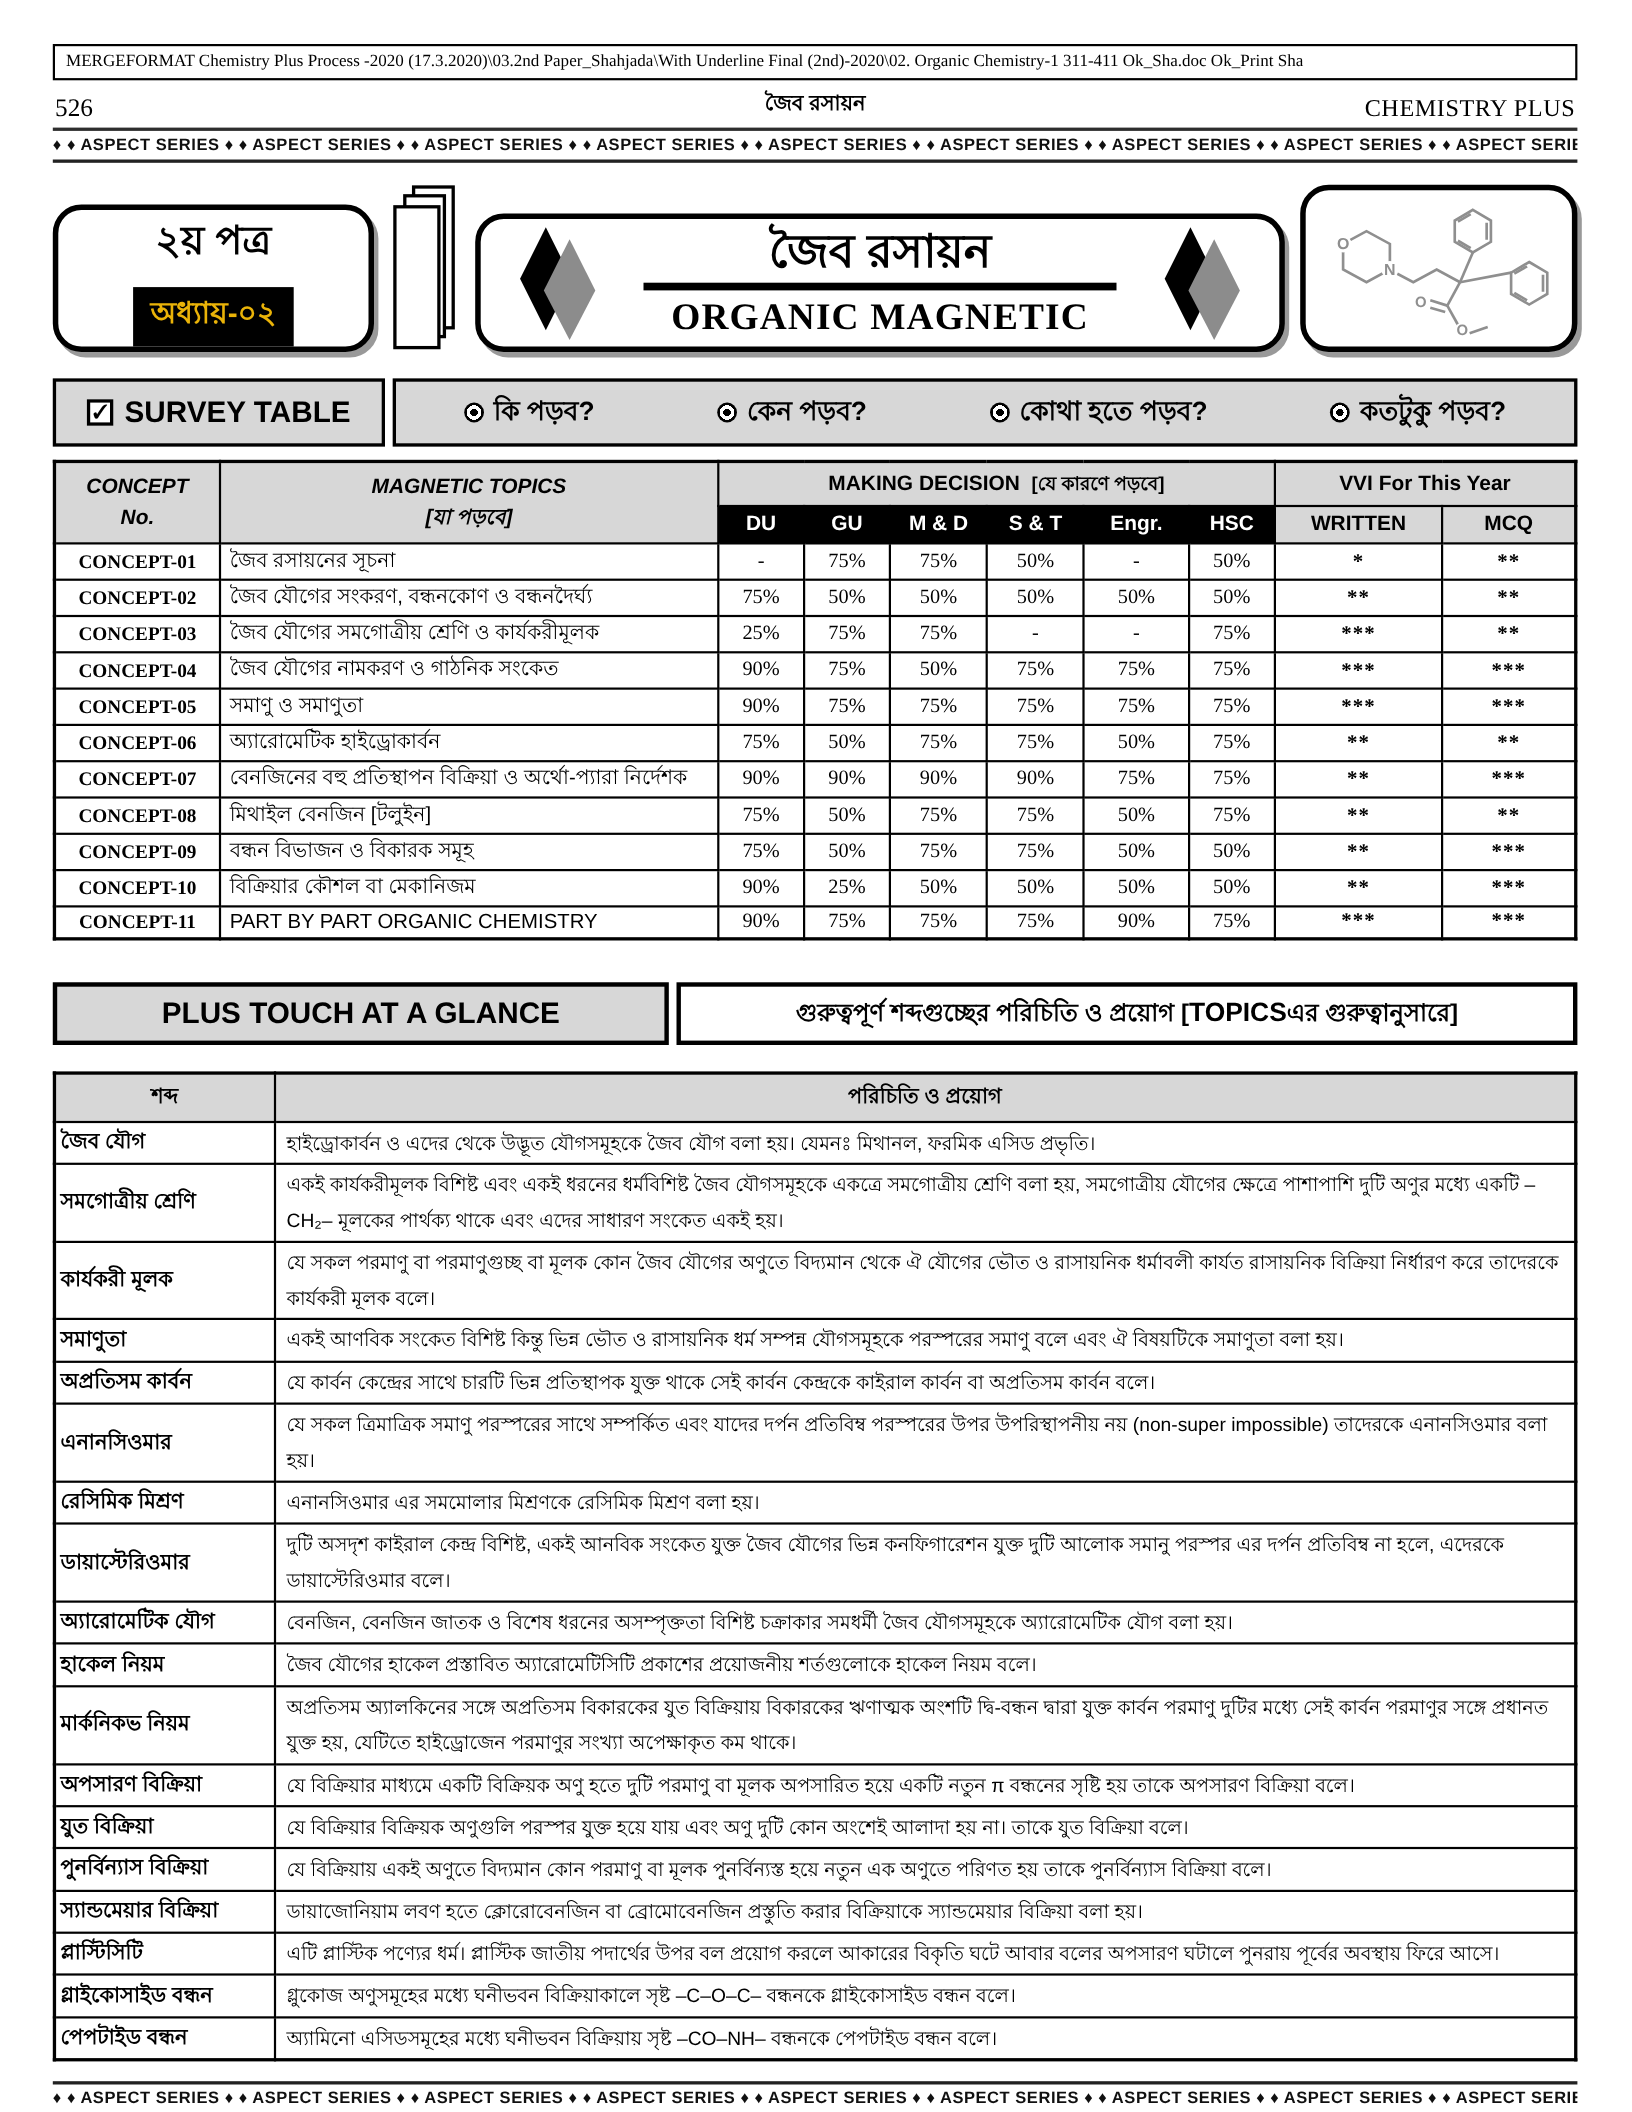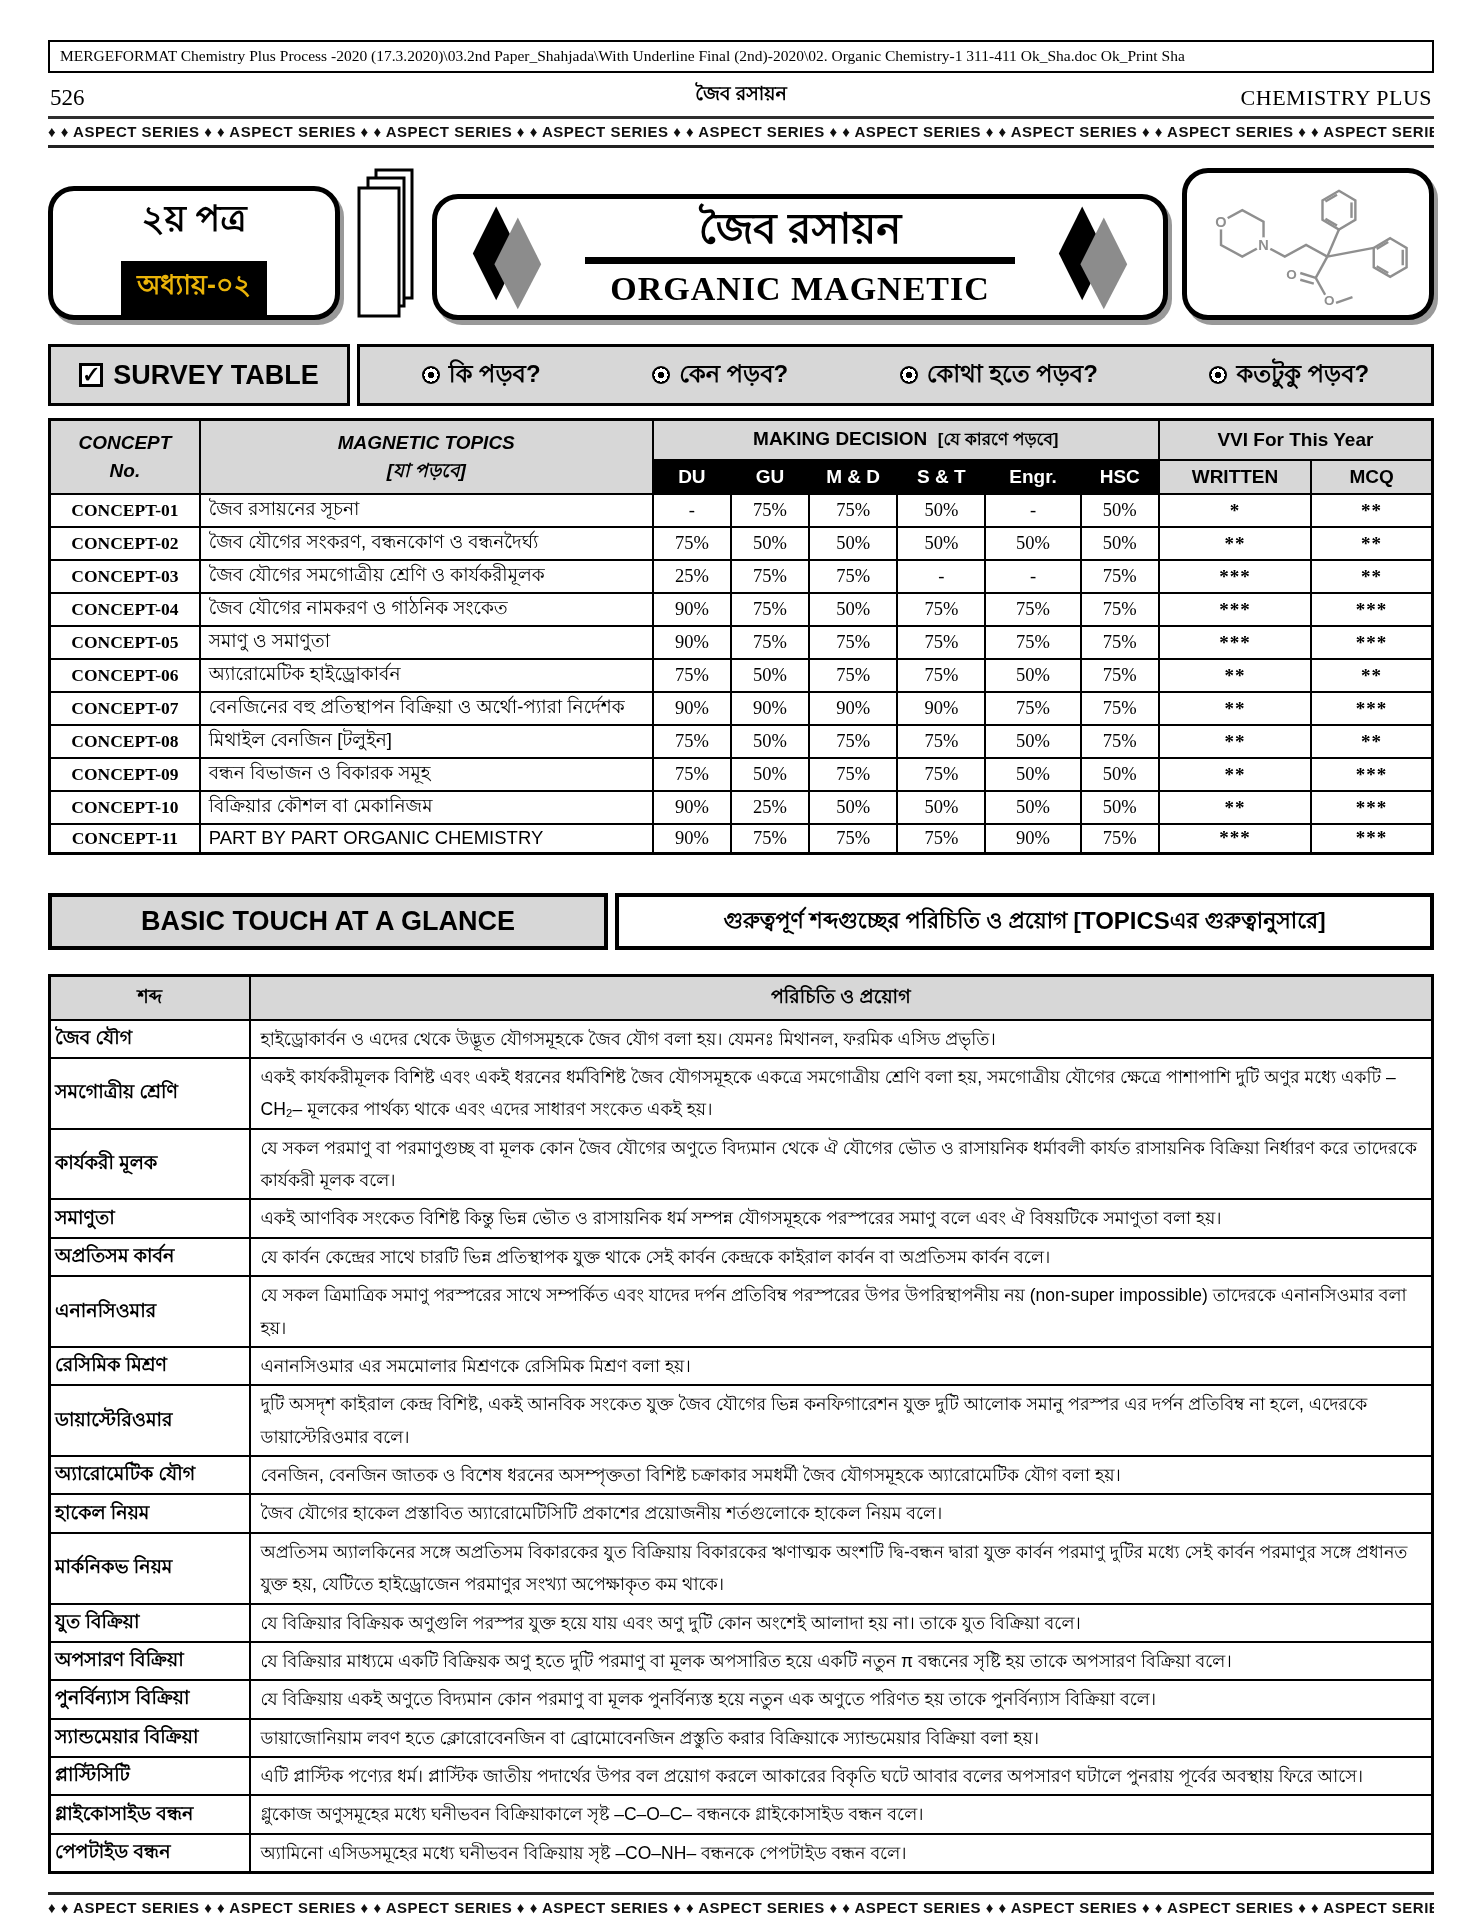--- a/index.html
+++ b/index.html
@@ -363,21 +363,21 @@
             <td class="c-val">75%</td>
             <td class="c-val">90%</td>
             <td class="c-val">75%</td>
             <td class="c-star">***</td>
             <td class="c-star">***</td>
           </tr>
         </tbody>
     </table>
 
     <div class="basic-touch-row">
-      <div class="bt-left">BASIC TOUCH AT A GLANCE</div>
+      <div class="bt-left">PLUS TOUCH AT A GLANCE</div>
       <div class="bt-right">
         <span>গুরুত্বপূর্ণ শব্দগুচ্ছের পরিচিতি ও প্রয়োগ [</span>
           <span class="latin">TOPICS</span>
           <span> এর গুরুত্বানুসারে]</span>
       </div>
     </div>
 
     <table class="glossary-table">
       <colgroup>
           <col style="width:200px">
@@ -428,28 +428,28 @@
           </tr>
           <tr>
             <td class="g-term">হাকেল নিয়ম</td>
             <td class="g-def">জৈব যৌগের হাকেল প্রস্তাবিত অ্যারোমেটিসিটি প্রকাশের প্রয়োজনীয় শর্তগুলোকে হাকেল নিয়ম বলে।</td>
           </tr>
           <tr>
             <td class="g-term">মার্কনিকভ নিয়ম</td>
             <td class="g-def">অপ্রতিসম অ্যালকিনের সঙ্গে অপ্রতিসম বিকারকের যুত বিক্রিয়ায় বিকারকের ঋণাত্মক অংশটি দ্বি-বন্ধন দ্বারা যুক্ত কার্বন পরমাণু দুটির মধ্যে সেই কার্বন পরমাণুর সঙ্গে প্রধানত যুক্ত হয়, যেটিতে হাইড্রোজেন পরমাণুর সংখ্যা অপেক্ষাকৃত কম থাকে।</td>
           </tr>
           <tr>
+            <td class="g-term">অপসারণ বিক্রিয়া</td>
+            <td class="g-def">যে বিক্রিয়ার মাধ্যমে একটি বিক্রিয়ক অণু হতে দুটি পরমাণু বা মূলক অপসারিত হয়ে একটি নতুন π বন্ধনের সৃষ্টি হয় তাকে অপসারণ বিক্রিয়া বলে।</td>
+          </tr>
+          <tr>
             <td class="g-term">যুত বিক্রিয়া</td>
             <td class="g-def">যে বিক্রিয়ার বিক্রিয়ক অণুগুলি পরস্পর যুক্ত হয়ে যায় এবং অণু দুটি কোন অংশেই আলাদা হয় না। তাকে যুত বিক্রিয়া বলে।</td>
           </tr>
           <tr>
-            <td class="g-term">অপসারণ বিক্রিয়া</td>
-            <td class="g-def">যে বিক্রিয়ার মাধ্যমে একটি বিক্রিয়ক অণু হতে দুটি পরমাণু বা মূলক অপসারিত হয়ে একটি নতুন π বন্ধনের সৃষ্টি হয় তাকে অপসারণ বিক্রিয়া বলে।</td>
-          </tr>
-          <tr>
             <td class="g-term">পুনর্বিন্যাস বিক্রিয়া</td>
             <td class="g-def">যে বিক্রিয়ায় একই অণুতে বিদ্যমান কোন পরমাণু বা মূলক পুনর্বিন্যস্ত হয়ে নতুন এক অণুতে পরিণত হয় তাকে পুনর্বিন্যাস বিক্রিয়া বলে।</td>
           </tr>
           <tr>
             <td class="g-term">স্যান্ডমেয়ার বিক্রিয়া</td>
             <td class="g-def">ডায়াজোনিয়াম লবণ হতে ক্লোরোবেনজিন বা ব্রোমোবেনজিন প্রস্তুতি করার বিক্রিয়াকে স্যান্ডমেয়ার বিক্রিয়া বলা হয়।</td>
           </tr>
           <tr>
             <td class="g-term">প্লাস্টিসিটি</td>
             <td class="g-def">এটি প্লাস্টিক পণ্যের ধর্ম। প্লাস্টিক জাতীয় পদার্থের উপর বল প্রয়োগ করলে আকারের বিকৃতি ঘটে আবার বলের অপসারণ ঘটালে পুনরায় পূর্বের অবস্থায় ফিরে আসে।</td>

